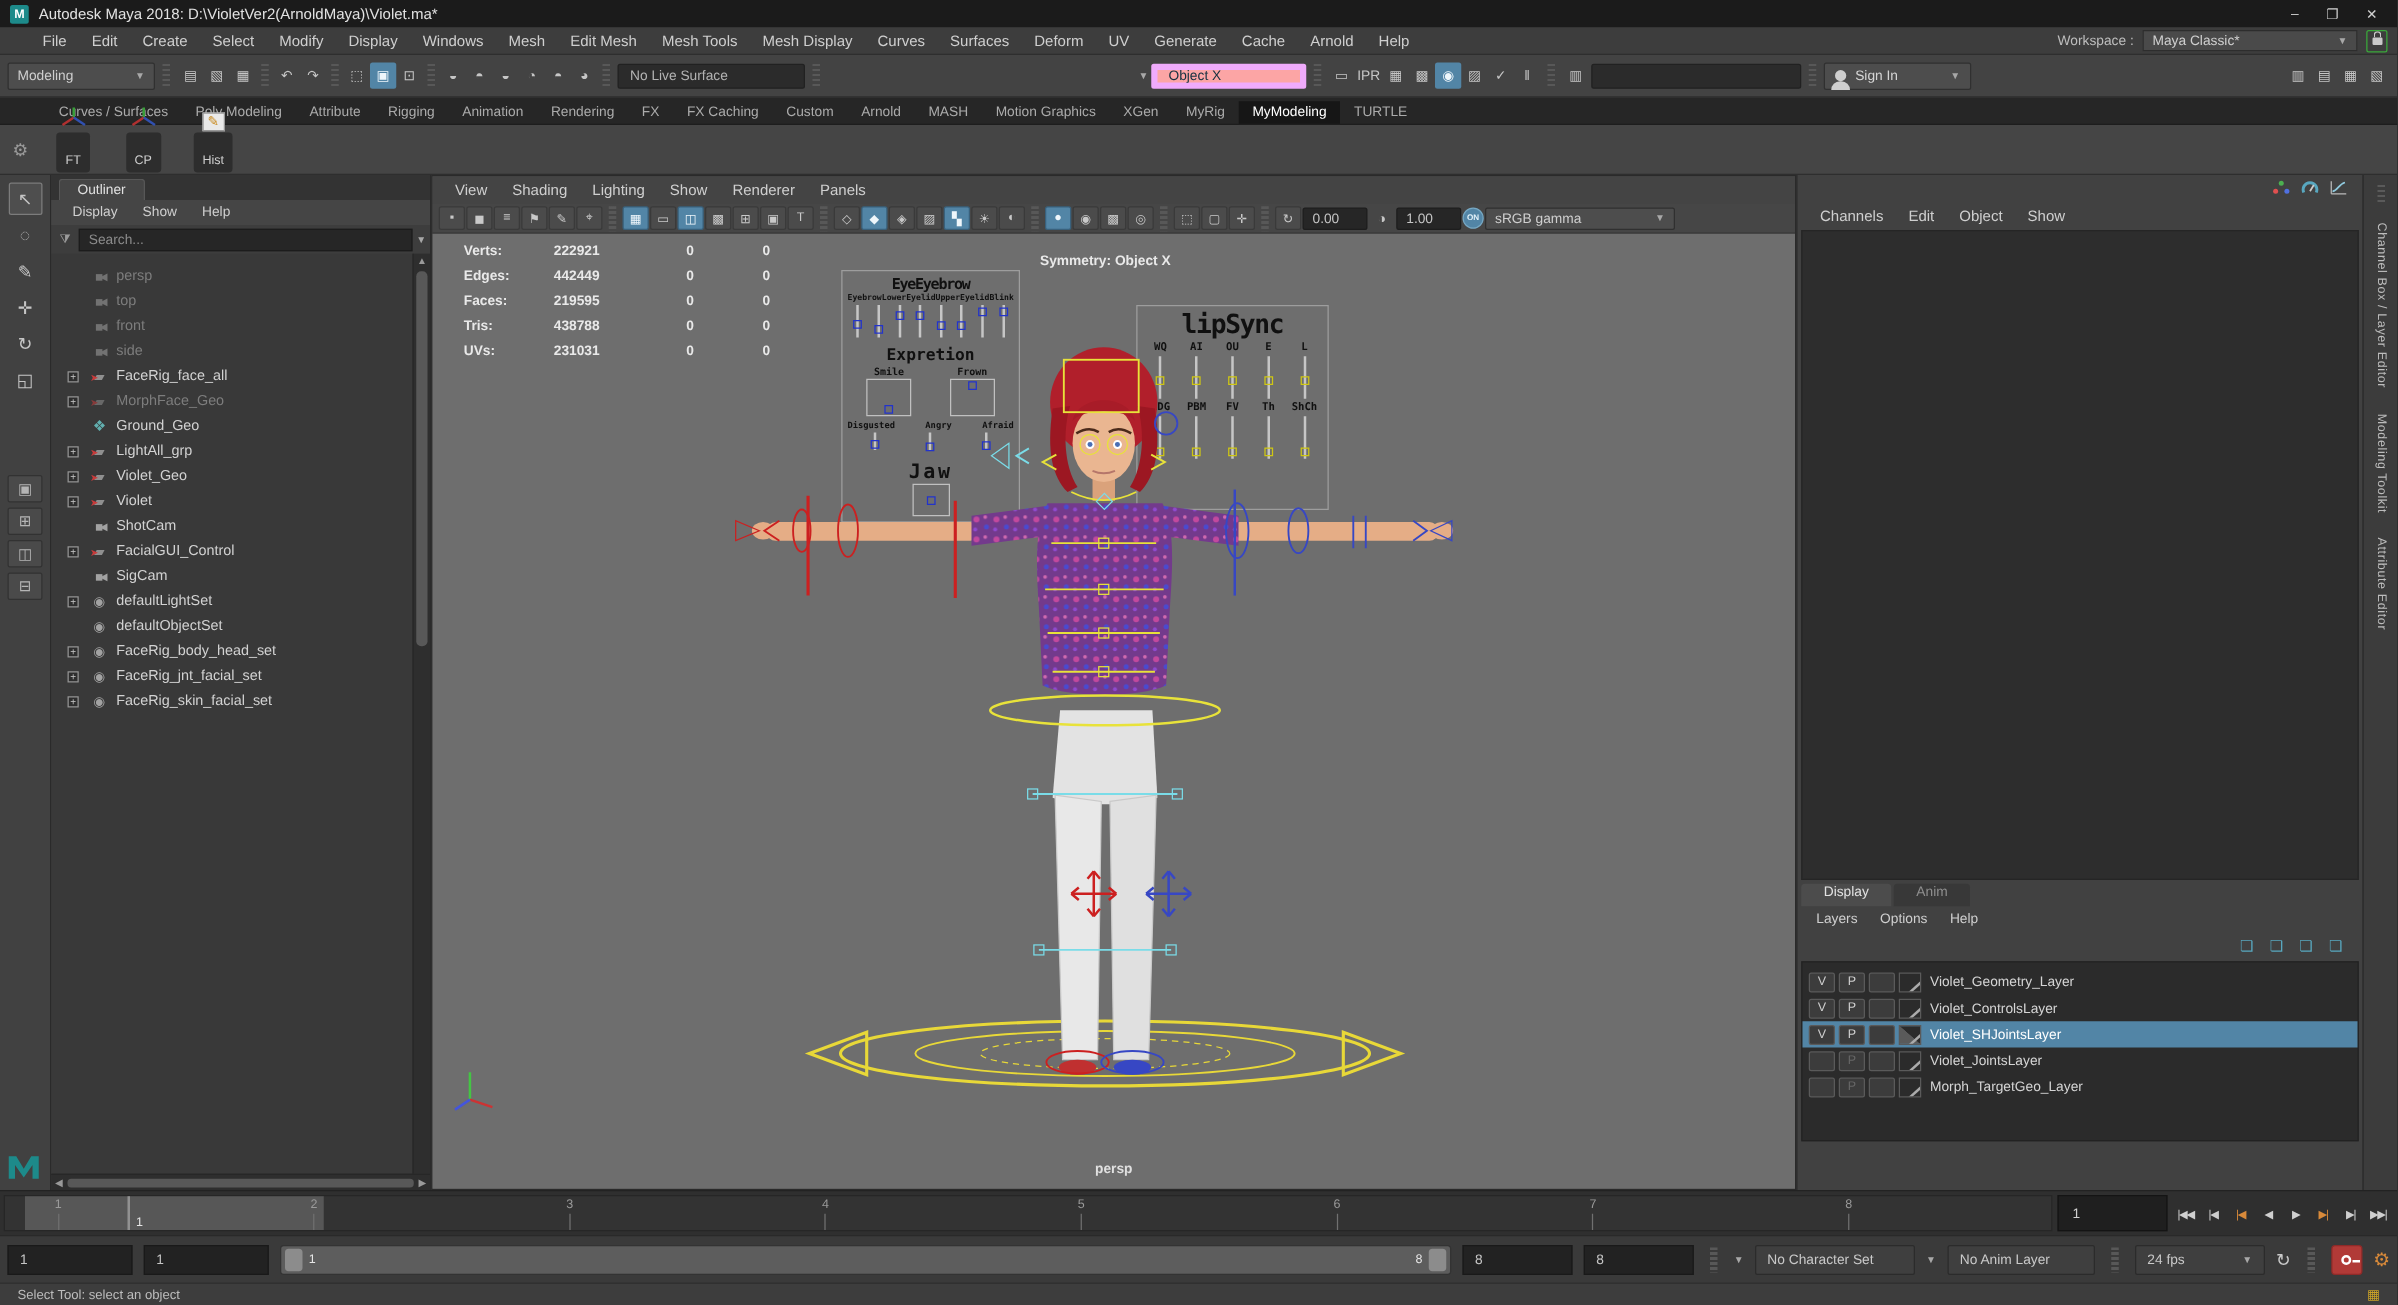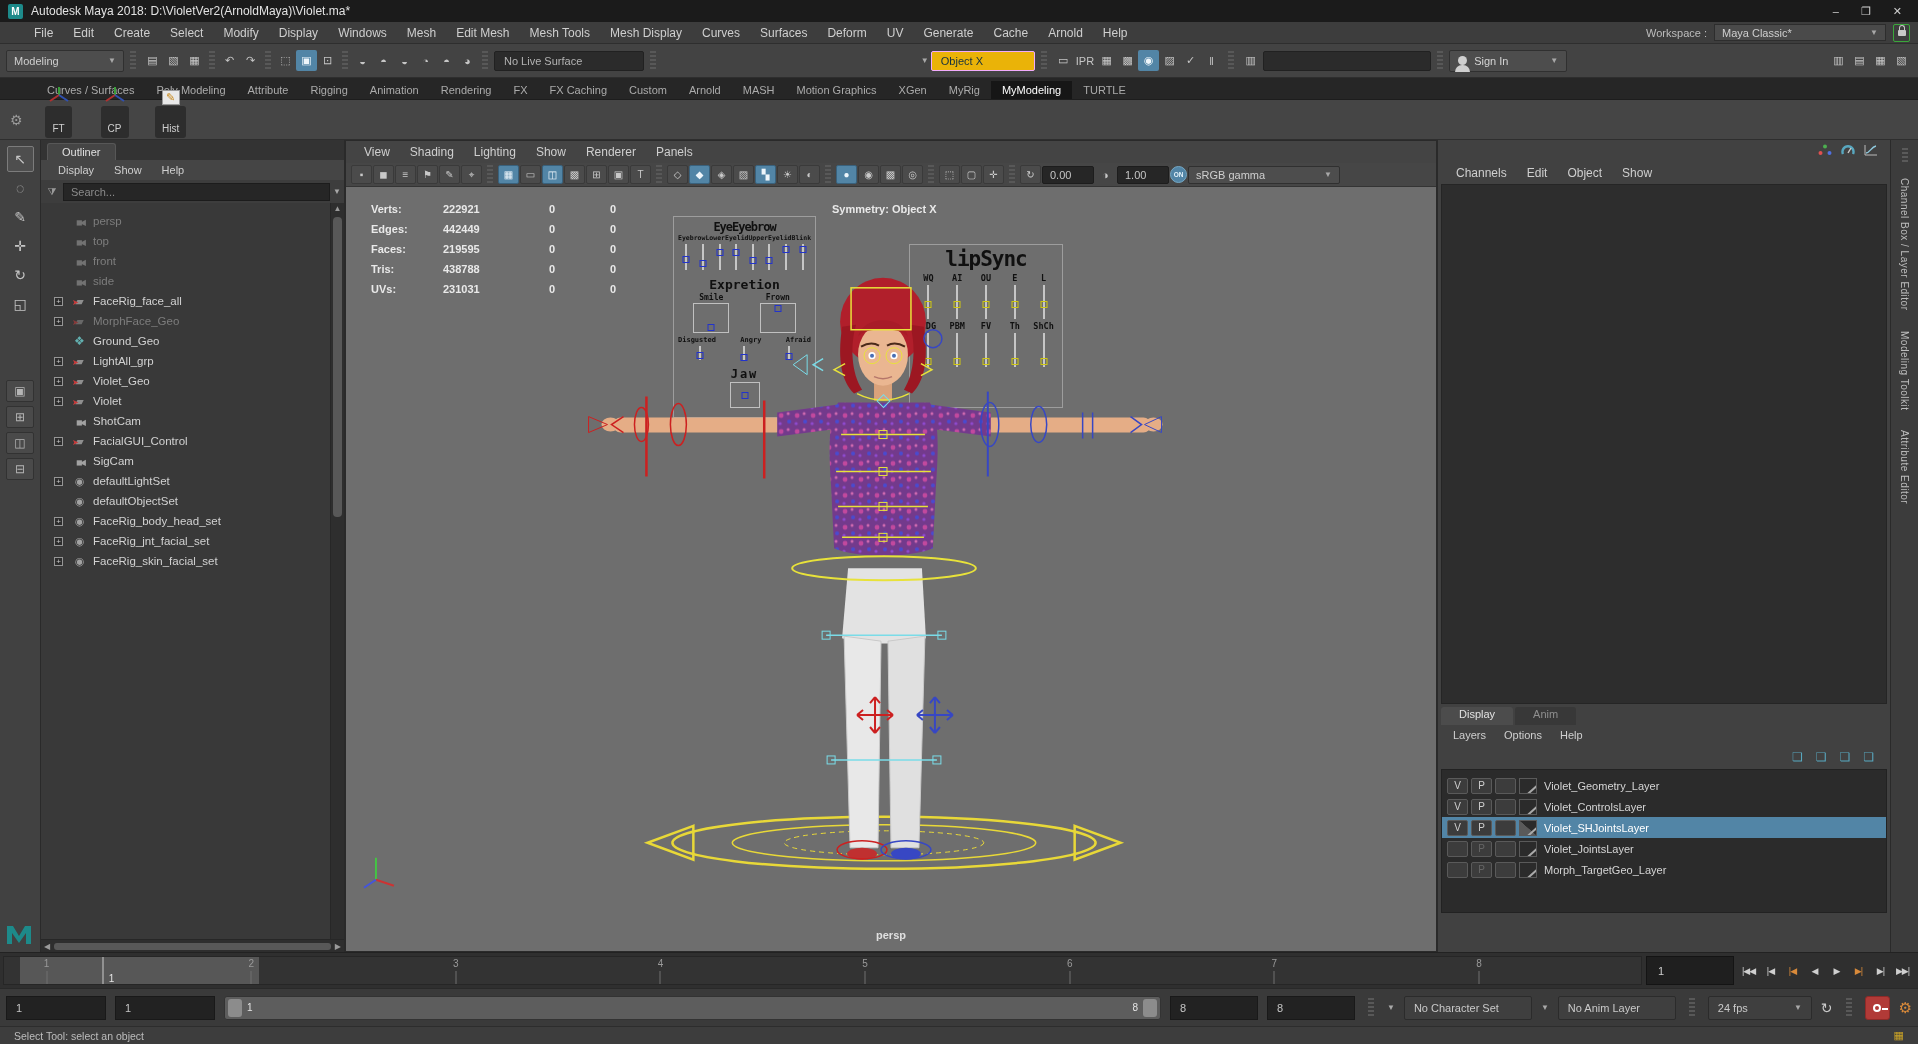--- a/index.html
+++ b/index.html
@@ -22,21 +22,21 @@
   .lock-body{width:8px;height:6px;background:#c9c9c9;border-radius:1px;position:relative}
   .lock-body::before{content:"";position:absolute;left:1px;top:-5px;width:4px;height:4px;border:1.5px solid #c9c9c9;border-bottom:none;border-radius:3px 3px 0 0}
 
   
   .statusline{height:34px;background:#434343;display:flex;align-items:center;padding:0 6px;border-bottom:1px solid #2e2e2e;gap:2px;flex:0 0 auto}
   .mode-select{width:118px;height:22px;background:#4d4d4d;border:1px solid #303030;border-radius:2px;display:flex;align-items:center;padding:0 7px;color:#cfcfcf}
   .icon-btn{min-width:21px;height:21px;display:flex;align-items:center;justify-content:center;color:#c6c6c6;font-size:11px;border-radius:2px;padding:0 2px}
   .icon-btn.on{background:#5285a6;color:#eef6fb}
   .vsep{width:6px;height:20px;margin:0 4px;background:repeating-linear-gradient(to bottom,#585858 0 2px,transparent 2px 4px)}
   .dark-field{height:20px;background:#2b2b2b;border:1px solid #212121;color:#b3b3b3;display:flex;align-items:center;padding:0 9px;border-radius:2px}
-  .sym-field{width:104px;height:20px;background:#eab308;border:1px solid #f0abfc;color:#14303f;display:flex;align-items:center;padding:0 9px;border-radius:2px}
+  .sym-field{width:124px;height:20px;background:#fca5a5;border:5px solid #f0abfc;color:#14303f;display:flex;align-items:center;padding:0 9px;border-radius:2px}
   .signin{width:118px;height:22px;background:#4d4d4d;border:1px solid #303030;display:flex;align-items:center;gap:7px;padding:0 8px;border-radius:2px;color:#d5d5d5}
   .person{width:9px;height:9px;border-radius:50%;background:#cfcfcf;position:relative}
   .person::after{content:"";position:absolute;left:-3px;top:9px;width:15px;height:7px;border-radius:7px 7px 0 0;background:#cfcfcf}
 
   
   .shelf-tabs{height:22px;background:#262626;display:flex;align-items:flex-end;padding-left:36px;border-bottom:1px solid #1d1d1d;flex:0 0 auto}
   .shelf-tab{padding:3px 11px;color:#ababab;font-size:11px}
   .shelf-tab.active{background:#161616;color:#fff}
   .shelf-row{height:40px;background:#454545;display:flex;align-items:center;padding-left:10px;gap:8px;border-bottom:1px solid #2e2e2e;flex:0 0 auto}
   .gear{color:#9a9a9a;font-size:14px;margin-right:4px}
@@ -86,35 +86,35 @@
   .viewport{flex:1;display:flex;flex-direction:column;background:#444;border:1px solid #2a2a2a;min-width:0}
   .vp-menus{height:22px;display:flex;align-items:center;padding-left:8px;background:#444;flex:0 0 auto}
   .vp-toolbar{height:24px;display:flex;align-items:center;background:#464646;border-bottom:1px solid #343434;padding:0 5px;gap:1px;flex:0 0 auto}
   .vp-icon{width:21px;height:19px;display:flex;align-items:center;justify-content:center;background:#4b4b4b;border:1px solid #3a3a3a;border-radius:2px;color:#c9c9c9;font-size:10px}
   .vp-icon.on{background:#5285a6;border-color:#39617c;color:#eef6fb}
   .small-field{width:52px;height:18px;background:#262626;border:1px solid #1d1d1d;color:#c5c5c5;display:flex;align-items:center;padding:0 7px;border-radius:2px}
   .on-toggle{width:17px;height:17px;border-radius:50%;background:#5285a6;border:1px solid #76a8c4;color:#e4f3fb;font-size:6.5px;display:flex;align-items:center;justify-content:center;font-weight:bold}
   .cs-select{width:152px;height:18px;background:#4d4d4d;border:1px solid #303030;display:flex;align-items:center;padding:0 7px;color:#cfcfcf;border-radius:2px}
   .gl-area{flex:1;position:relative;background:#6e6e6e;overflow:hidden;min-height:0}
   .hud{position:absolute;left:25px;top:8px;z-index:3;font-weight:bold;color:#e9e9e9}
-  .hud-row{display:flex;height:20px;align-items:flex-end}
+  .hud-row{display:flex;height:20px;align-items:flex-start}
   .hud-label{width:72px}
   .hud-v1{width:106px}
   .hud-c2{width:61px}
   .symmetry-hud{position:absolute;left:486px;top:16px;z-index:3;font-weight:bold;color:#e9e9e9}
   .persp-label{position:absolute;left:0;right:0;bottom:10px;text-align:center;z-index:3;color:#e0e0e0;font-weight:bold}
   .charscene{position:absolute;inset:0;z-index:2;pointer-events:none}
 
   
   .facial-panel{position:absolute;z-index:1;border:1px solid #9d9d9d;color:#101010;font-family:"DejaVu Sans Mono",monospace;text-align:center}
   .eye-panel{left:327px;top:29px;width:143px;height:202px;padding:3px 4px}
   .lip-panel{left:563px;top:57px;width:154px;height:164px;padding:2px 4px}
   .fp-title-sm{font-size:12px;font-weight:bold;letter-spacing:-1px}
   .fp-title-md{font-size:13px;font-weight:bold;margin-top:3px}
-  .fp-title-jaw{font-size:12px;font-weight:bold;letter-spacing:2px;margin-top:3px}
+  .fp-title-jaw{font-size:16px;font-weight:bold;letter-spacing:2px;margin-top:3px}
   .fp-title-lip{font-size:21px;font-weight:bold;letter-spacing:-1px}
   .tiny-labels{display:flex;justify-content:space-between;font-size:6.5px;font-weight:bold;white-space:nowrap;overflow:hidden}
   .slider-row{display:flex;justify-content:space-around;align-items:flex-start;margin-top:2px}
   .vslider{display:inline-block;width:2px;background:#c6c6c6;position:relative}
   .handle{position:absolute;left:50%;transform:translateX(-50%);width:7px;height:7px;border:1.5px solid;background:transparent}
   .handle.blue{border-color:#2233cc}
   .handle.yellow{border-color:#cfc713}
   .expr-row{display:flex;justify-content:space-around;margin-top:1px}
   .expr-col{display:flex;flex-direction:column;align-items:center;gap:1px}
   .expr-label{font-size:8px;font-weight:bold}

